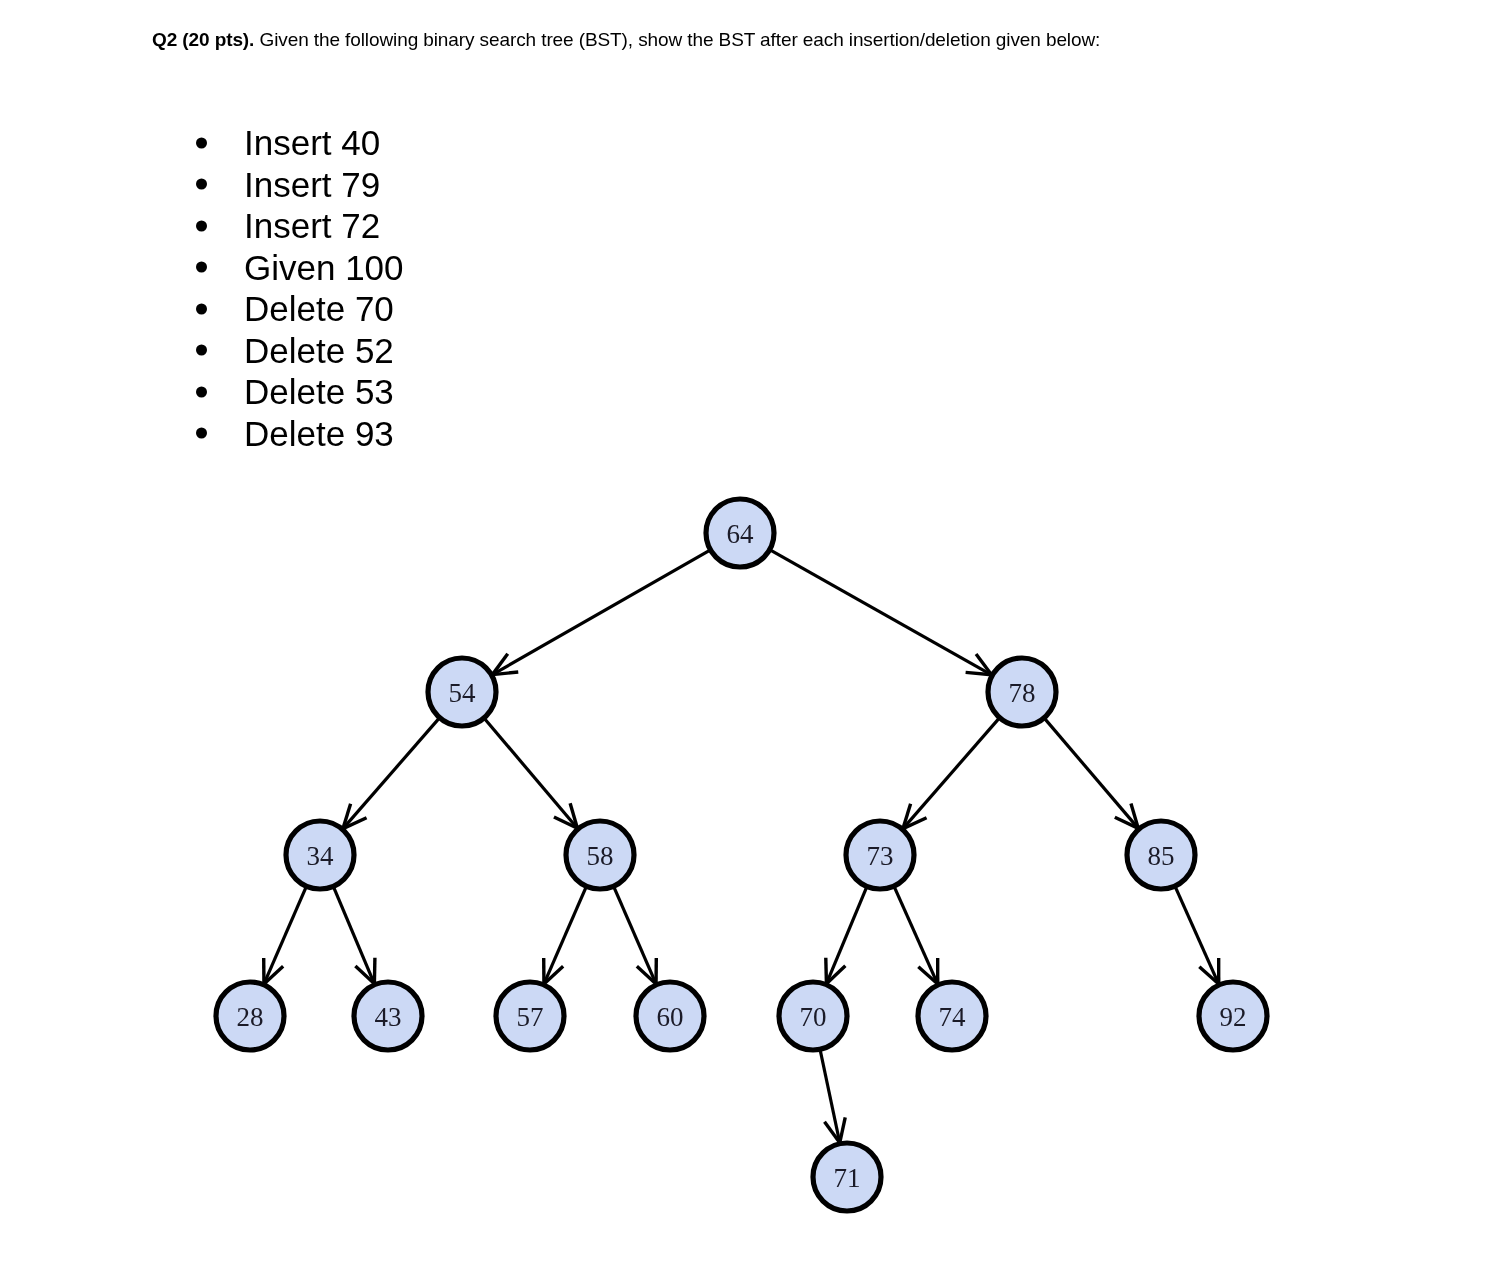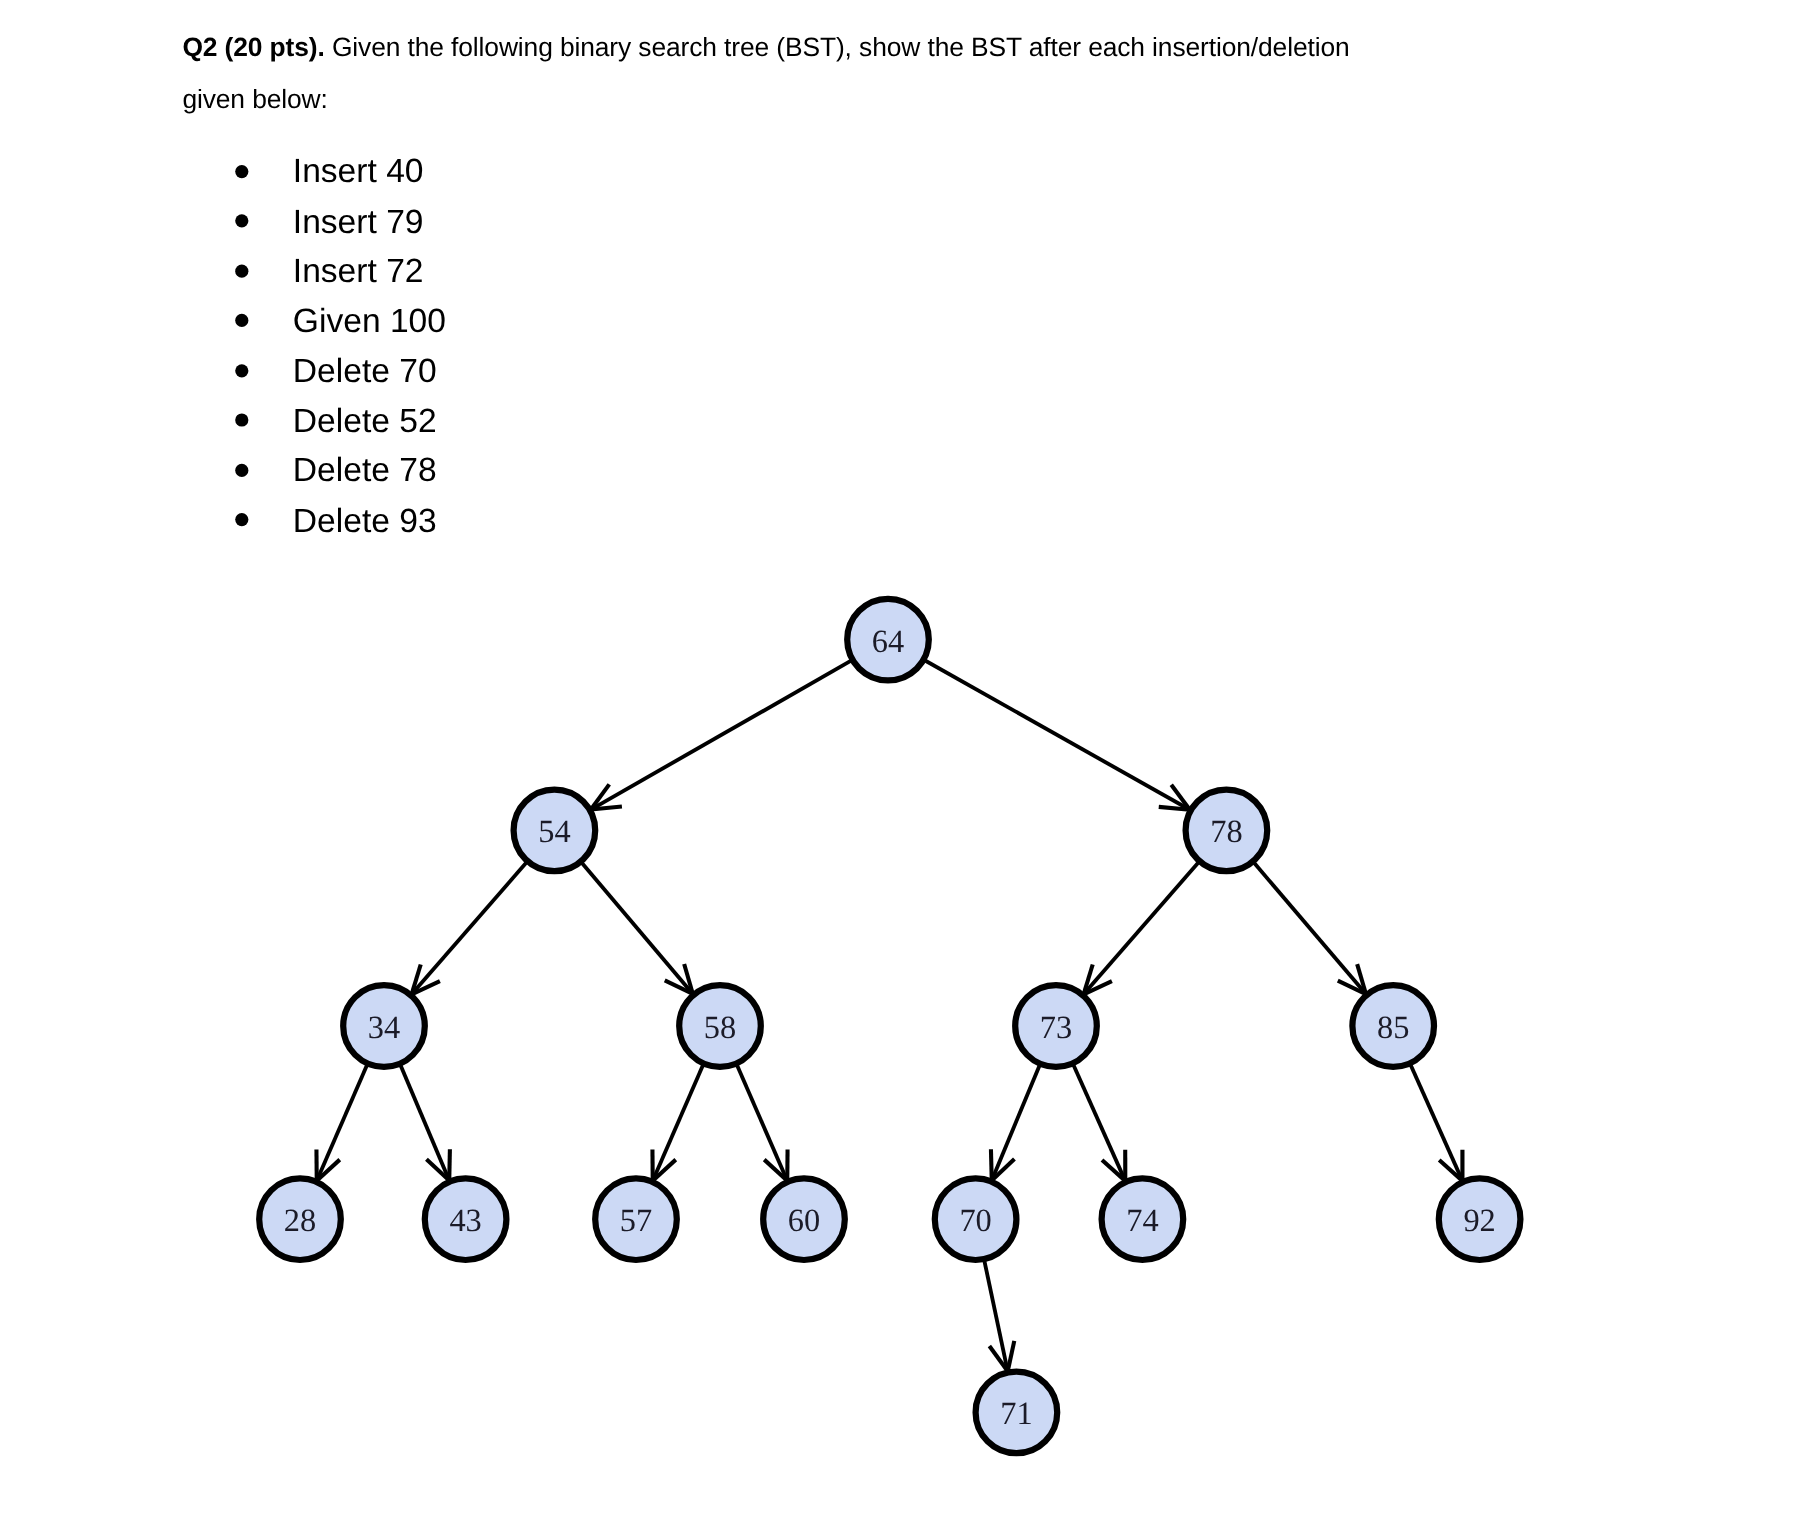--- a/index.html
+++ b/index.html
@@ -17,42 +17,42 @@
   }
 
   
   .question-block {
     position: absolute;
     left: 152px;
     top: 18px;
     width: 1030px;
   }
   .question-para {
-    font-size: 22px;
+    font-size: 19px;
     line-height: 43px;
     color: #000;
     margin: 0;
     letter-spacing: -0.1px;
   }
   .question-label {
     font-weight: bold;
   }
 
   
   .op-list {
     position: absolute;
     left: 196px;
     top: 122px;
     margin: 0;
     padding: 0;
     list-style: none;
   }
   .op-item {
     position: relative;
-    font-size: 28px;
+    font-size: 35px;
     line-height: 41.5px;
     height: 41.5px;
     padding-left: 48px;
     white-space: nowrap;
   }
   .op-bullet {
     position: absolute;
     left: 0;
     top: 50%;
     transform: translateY(-50%);
@@ -106,21 +106,21 @@
   <p class="question-para"><span class="question-label">Q2 (20 pts).</span><span> Given the following binary search tree (BST), show the BST after each insertion/deletion given below:</span></p>
 </div>
 
 <ul class="op-list" id="op-list">
     <li class="op-item"><span class="op-bullet"></span><span>Insert 40</span></li>
     <li class="op-item"><span class="op-bullet"></span><span>Insert 79</span></li>
     <li class="op-item"><span class="op-bullet"></span><span>Insert 72</span></li>
     <li class="op-item"><span class="op-bullet"></span><span>Given 100</span></li>
     <li class="op-item"><span class="op-bullet"></span><span>Delete 70</span></li>
     <li class="op-item"><span class="op-bullet"></span><span>Delete 52</span></li>
-    <li class="op-item"><span class="op-bullet"></span><span>Delete 78</span></li>
+    <li class="op-item"><span class="op-bullet"></span><span>Delete 53</span></li>
     <li class="op-item"><span class="op-bullet"></span><span>Delete 93</span></li>
   </ul>
 
 <div class="tree-wrap">
   <svg class="tree-svg" id="tree-svg" viewBox="0 0 1500 790">
     <g id="edge-layer">
         <g>
           <line class="tree-edge" x1="709.6182176577988" y1="90.37663090794962" x2="492.38178234220123" y2="214.62336909205038"></line>
           <line class="tree-arrowhead" x1="492.38178234220123" y1="214.62336909205038" x2="518.253098934149" y2="212.03977125198068"></line>
           <line class="tree-arrowhead" x1="492.38178234220123" y1="214.62336909205038" x2="507.7260660665183" y2="193.63401567209817"></line>

